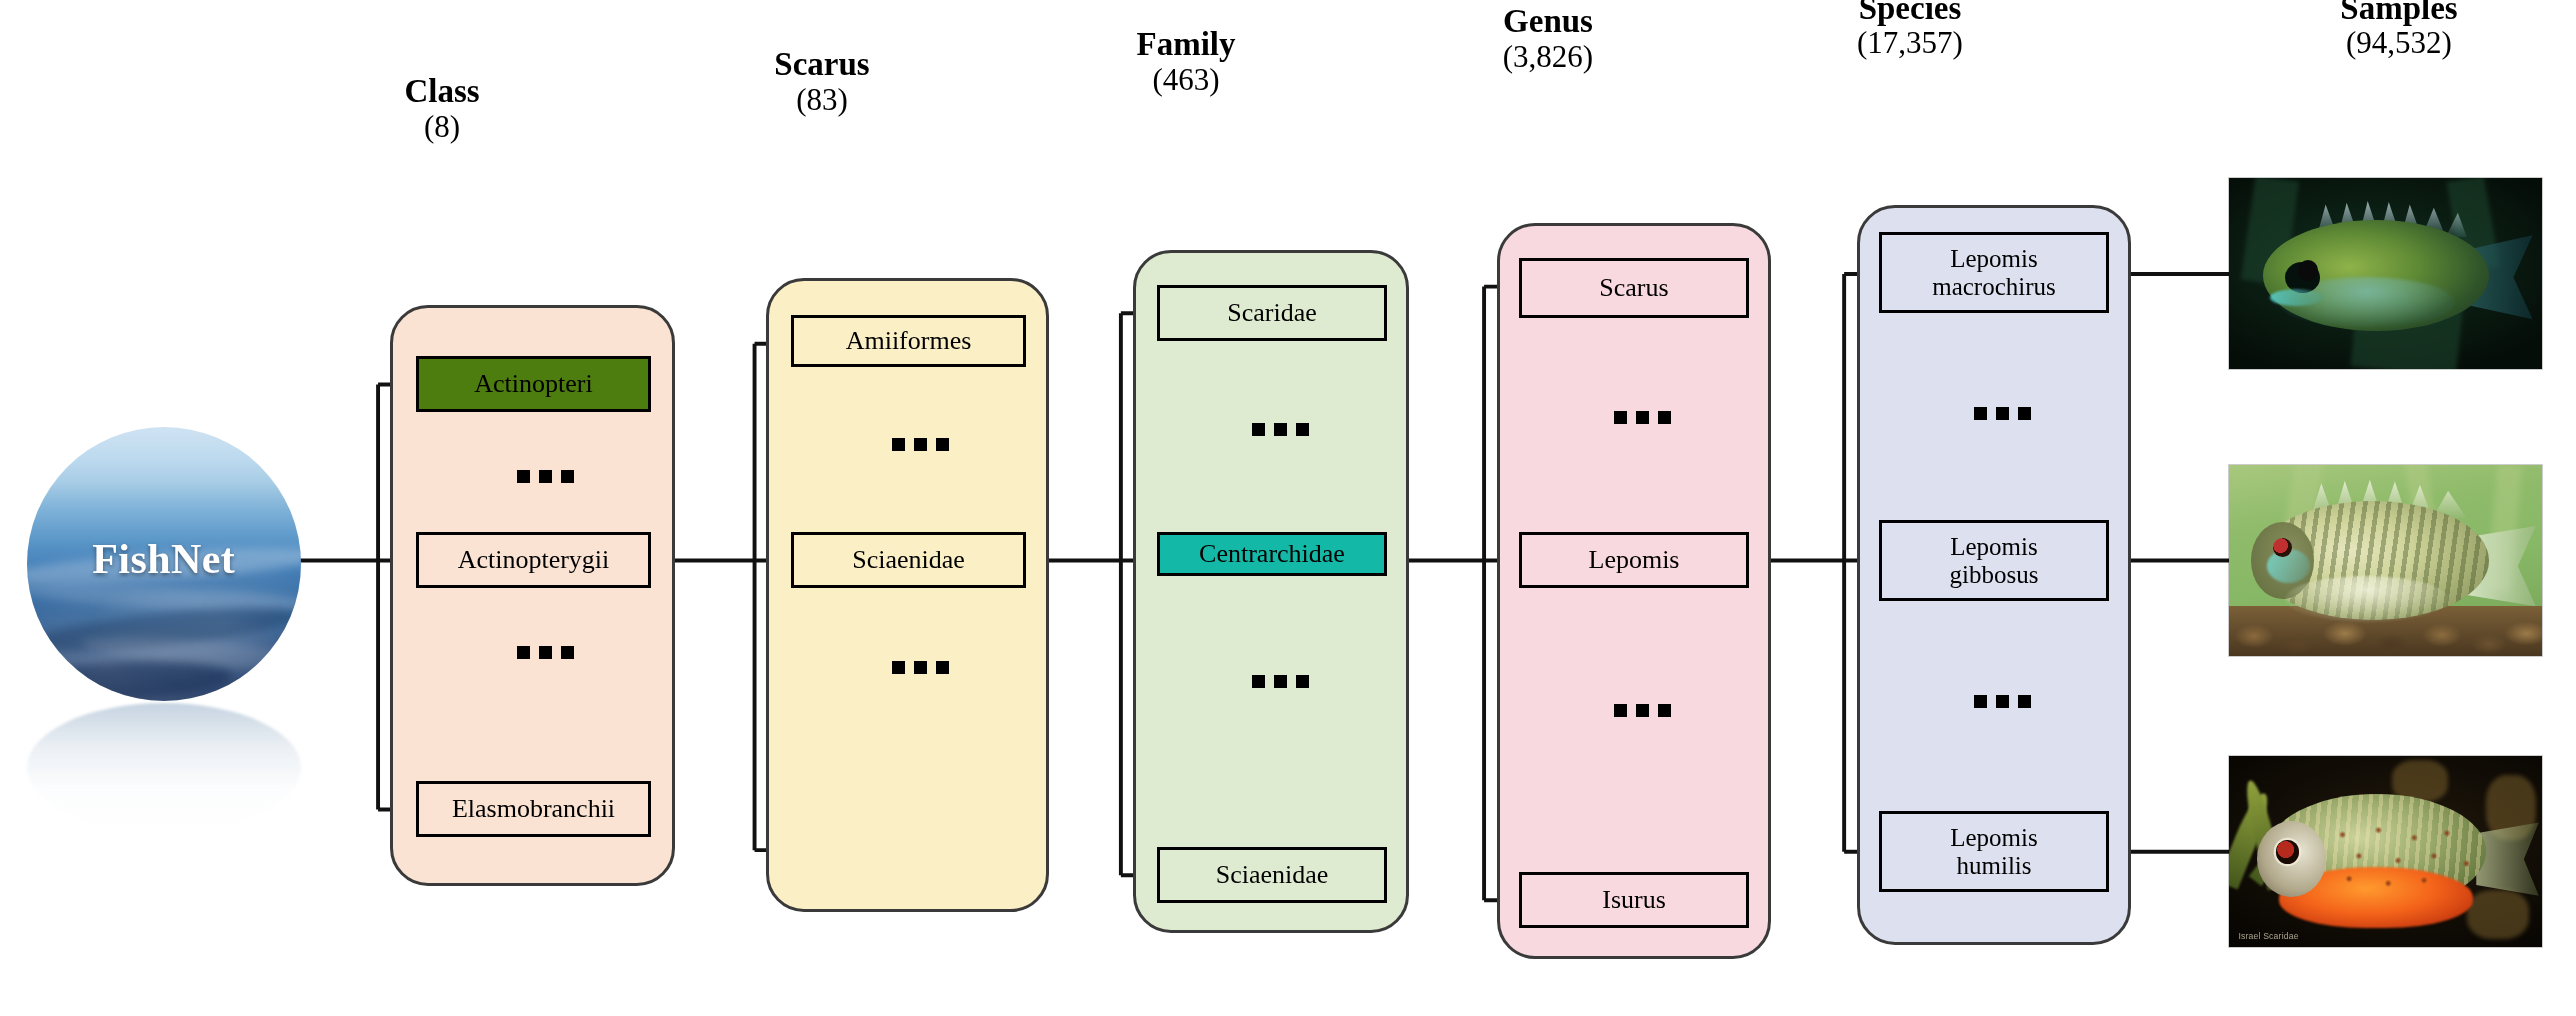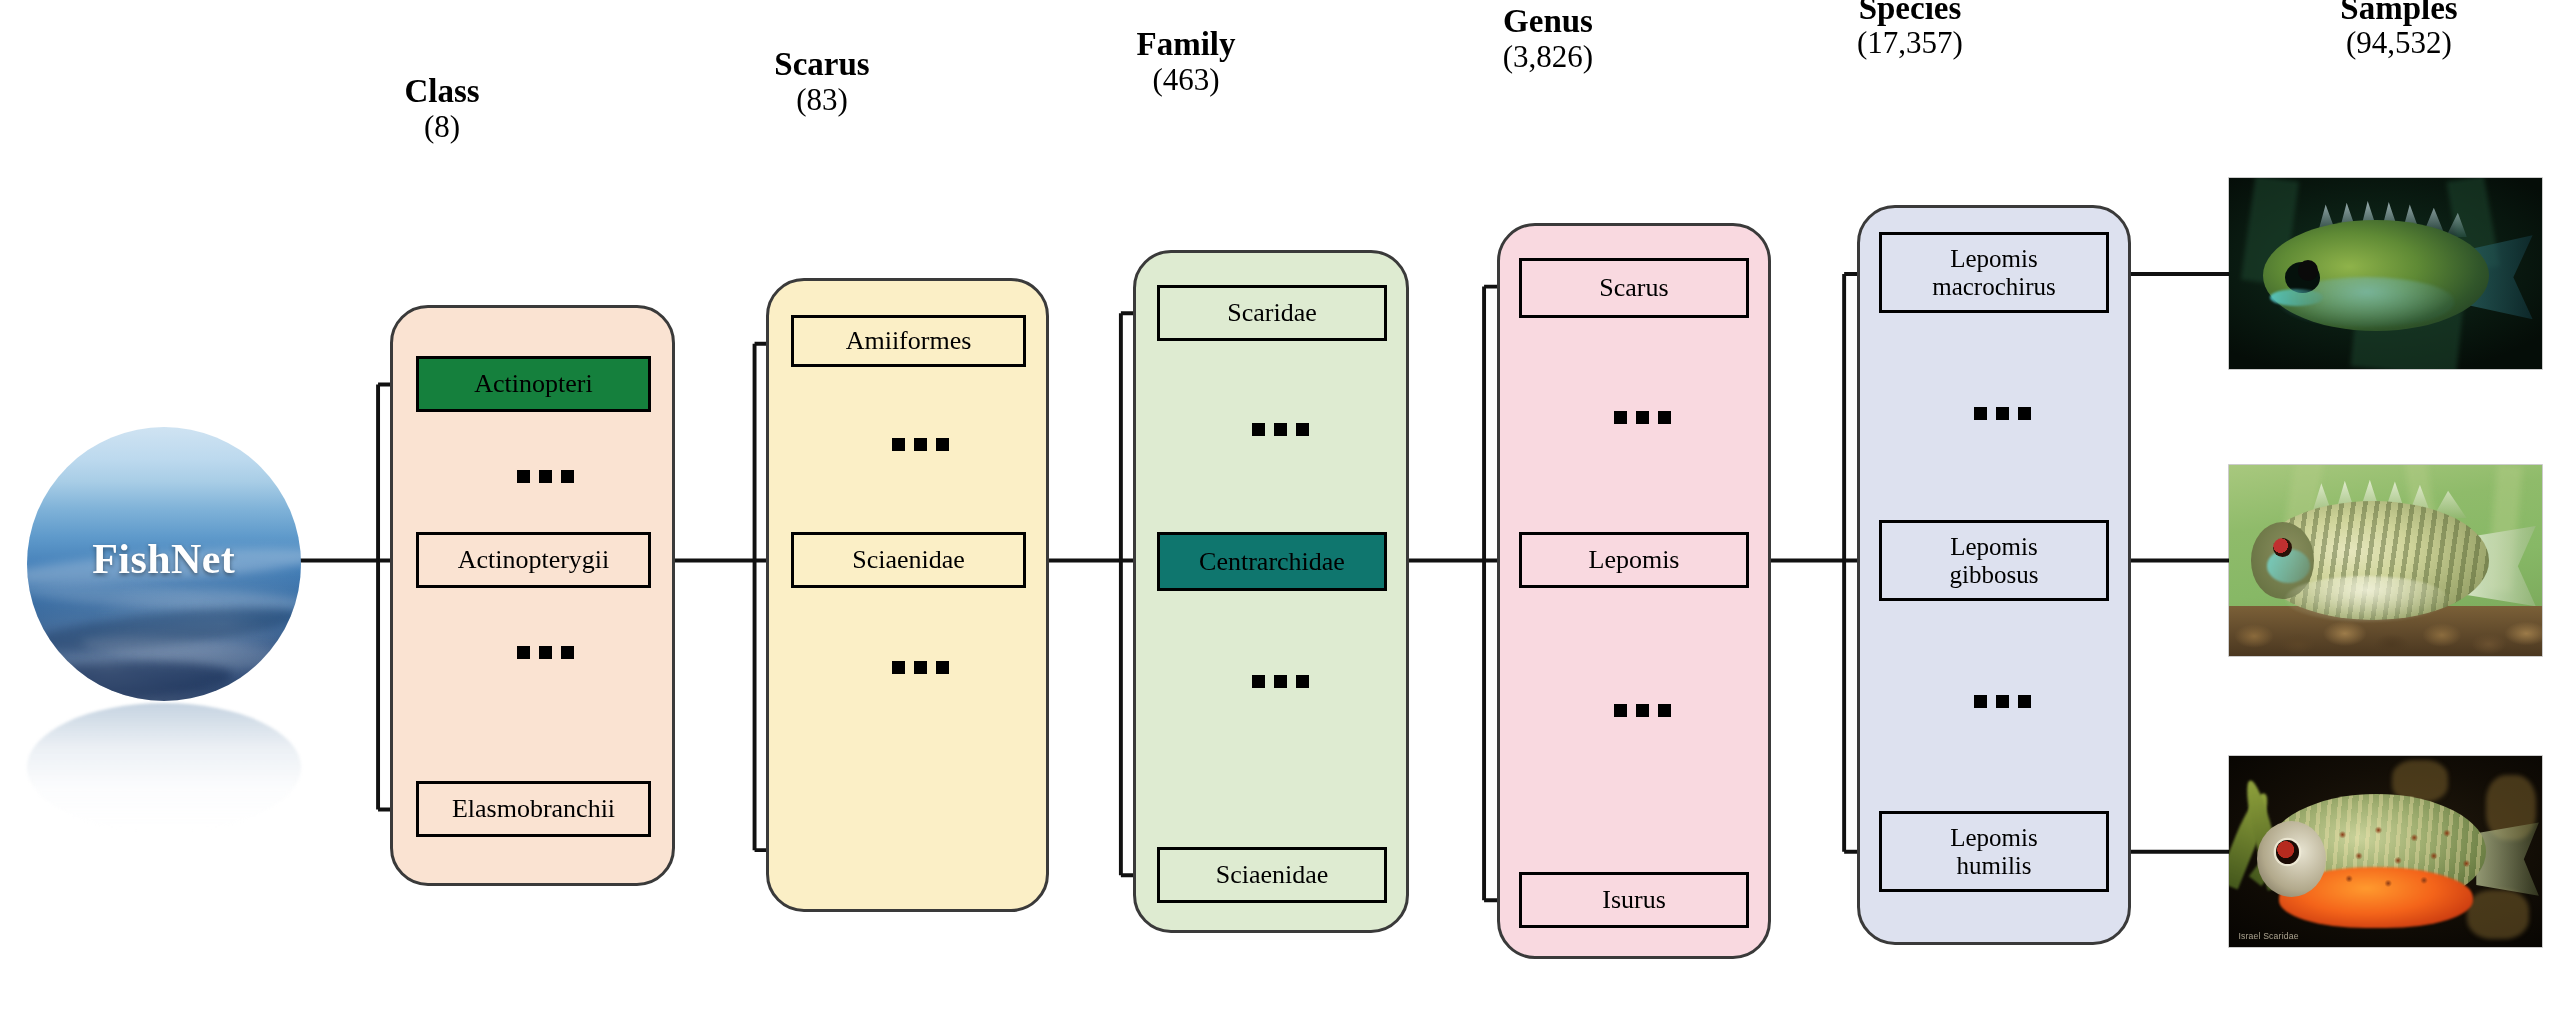--- a/index.html
+++ b/index.html
@@ -207,21 +207,21 @@
     </div>
     <div class="logo-text">FishNet</div>
     <div class="logo-reflect"></div>
   </div>
 
   <div class="col-header" style="left:313px;top:74px;width:258px;">
     <span class="ttl">Class</span>
     <span class="cnt">(8)</span>
   </div>
   <div class="pill" style="left:390px;top:305px;background:#FAE3D2;width:285px;height:581px;"></div>
-  <div class="tbox" style="left:416px;top:356px;width:235px;height:56px;background:#15803d;">Actinopteri</div>
+  <div class="tbox" style="left:416px;top:356px;width:235px;height:56px;background:#4d7c0f;">Actinopteri</div>
   <div class="ell" style="left:517px;top:470px;">
     <i></i>
       <i></i>
       <i></i>
   </div>
   <div class="tbox" style="left:416px;top:532px;width:235px;height:56px;background:#FAE3D2;">Actinopterygii</div>
   <div class="ell" style="left:517px;top:646px;">
     <i></i>
       <i></i>
       <i></i>
@@ -250,21 +250,21 @@
     <span class="ttl">Family</span>
     <span class="cnt">(463)</span>
   </div>
   <div class="pill" style="left:1133px;top:250px;background:#DEEBD1;width:276px;height:683px;"></div>
   <div class="tbox" style="left:1157px;top:285px;width:230px;height:56px;background:#DEEBD1;">Scaridae</div>
   <div class="ell" style="left:1252px;top:423px;">
     <i></i>
       <i></i>
       <i></i>
   </div>
-  <div class="tbox" style="left:1157px;top:532px;width:230px;height:59px;background:#0f766e;">Centrarchidae</div>
+  <div class="tbox" style="left:1157px;top:532px;width:230px;height:44px;background:#14b8a6;">Centrarchidae</div>
   <div class="ell" style="left:1252px;top:675px;">
     <i></i>
       <i></i>
       <i></i>
   </div>
   <div class="tbox" style="left:1157px;top:847px;width:230px;height:56px;background:#DEEBD1;">Sciaenidae</div>
 
   <div class="col-header" style="left:1413px;top:3.9px;width:270px;">
     <span class="ttl">Genus</span>
     <span class="cnt">(3,826)</span>

